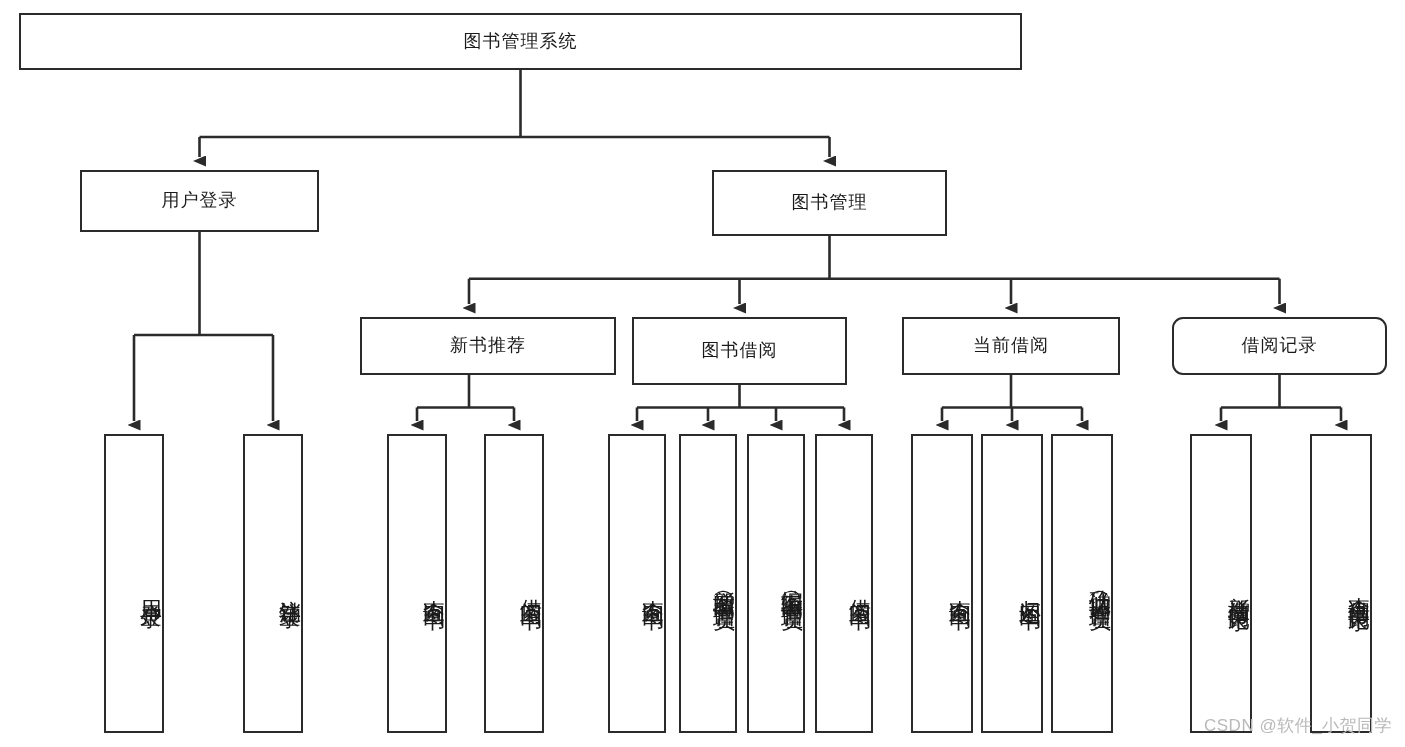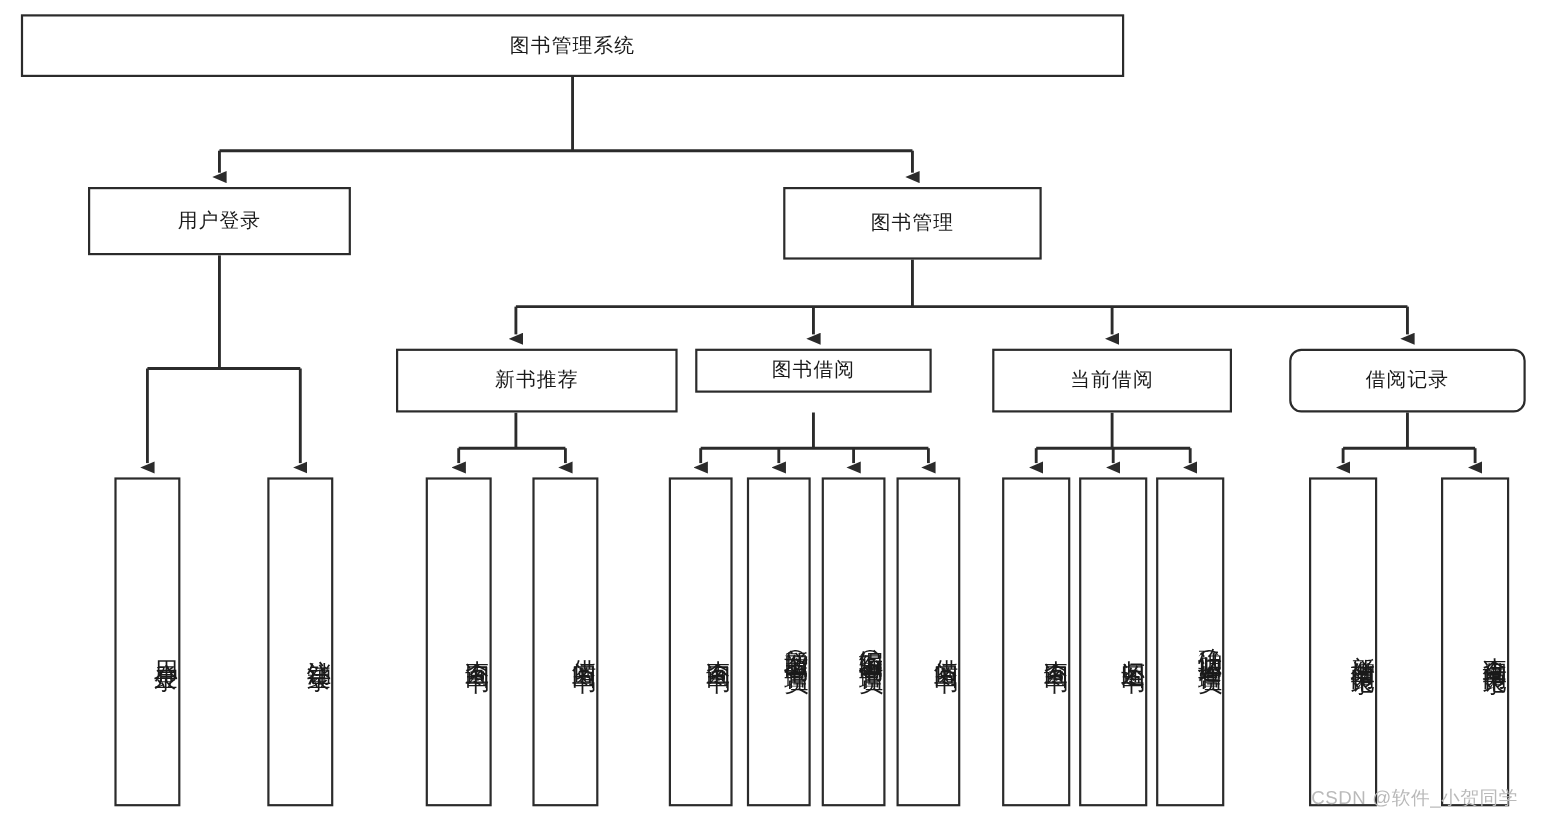--- a/index.html
+++ b/index.html
@@ -52,20 +52,21 @@
   }
   .node.vert.tall {
     padding-top: 4px;
   }
   .watermark {
     position: absolute;
     font-size: 17px;
     color: #b9b9b9;
     white-space: nowrap;
     letter-spacing: 0.5px;
+    padding-left: 12px;
   }
 </style>
 </head>
 <body>
 
 <div id="canvas">
 
   <svg class="edges" viewBox="0 0 1405 747" xmlns="http://www.w3.org/2000/svg">
     <defs>
       <marker id="arrow" markerWidth="11" markerHeight="13" refX="1.5" refY="6.5" orient="auto" markerUnits="userSpaceOnUse">
@@ -115,21 +116,21 @@
       </div>
       <div class="node horiz" style="left: 80px; top: 170px; width: 239px; height: 62px;">
         <span>用户登录</span>
       </div>
       <div class="node horiz" style="left: 712px; top: 170px; width: 235px; height: 66px;">
         <span>图书管理</span>
       </div>
       <div class="node horiz" style="left: 360px; top: 317px; width: 256px; height: 58px;">
         <span>新书推荐</span>
       </div>
-      <div class="node horiz" style="left: 632px; top: 317px; width: 215px; height: 40px;">
+      <div class="node horiz" style="left: 632px; top: 317px; width: 215px; height: 68px;">
         <span>图书借阅</span>
       </div>
       <div class="node horiz" style="left: 902px; top: 317px; width: 218px; height: 58px;">
         <span>当前借阅</span>
       </div>
       <div class="node horiz" style="left: 1172px; top: 317px; width: 215px; height: 58px; border-radius: 11px;">
         <span>借阅记录</span>
       </div>
       <div class="node vert" style="left: 104px; top: 434px; width: 60px; height: 299px;">
         <span>用户登录</span>

